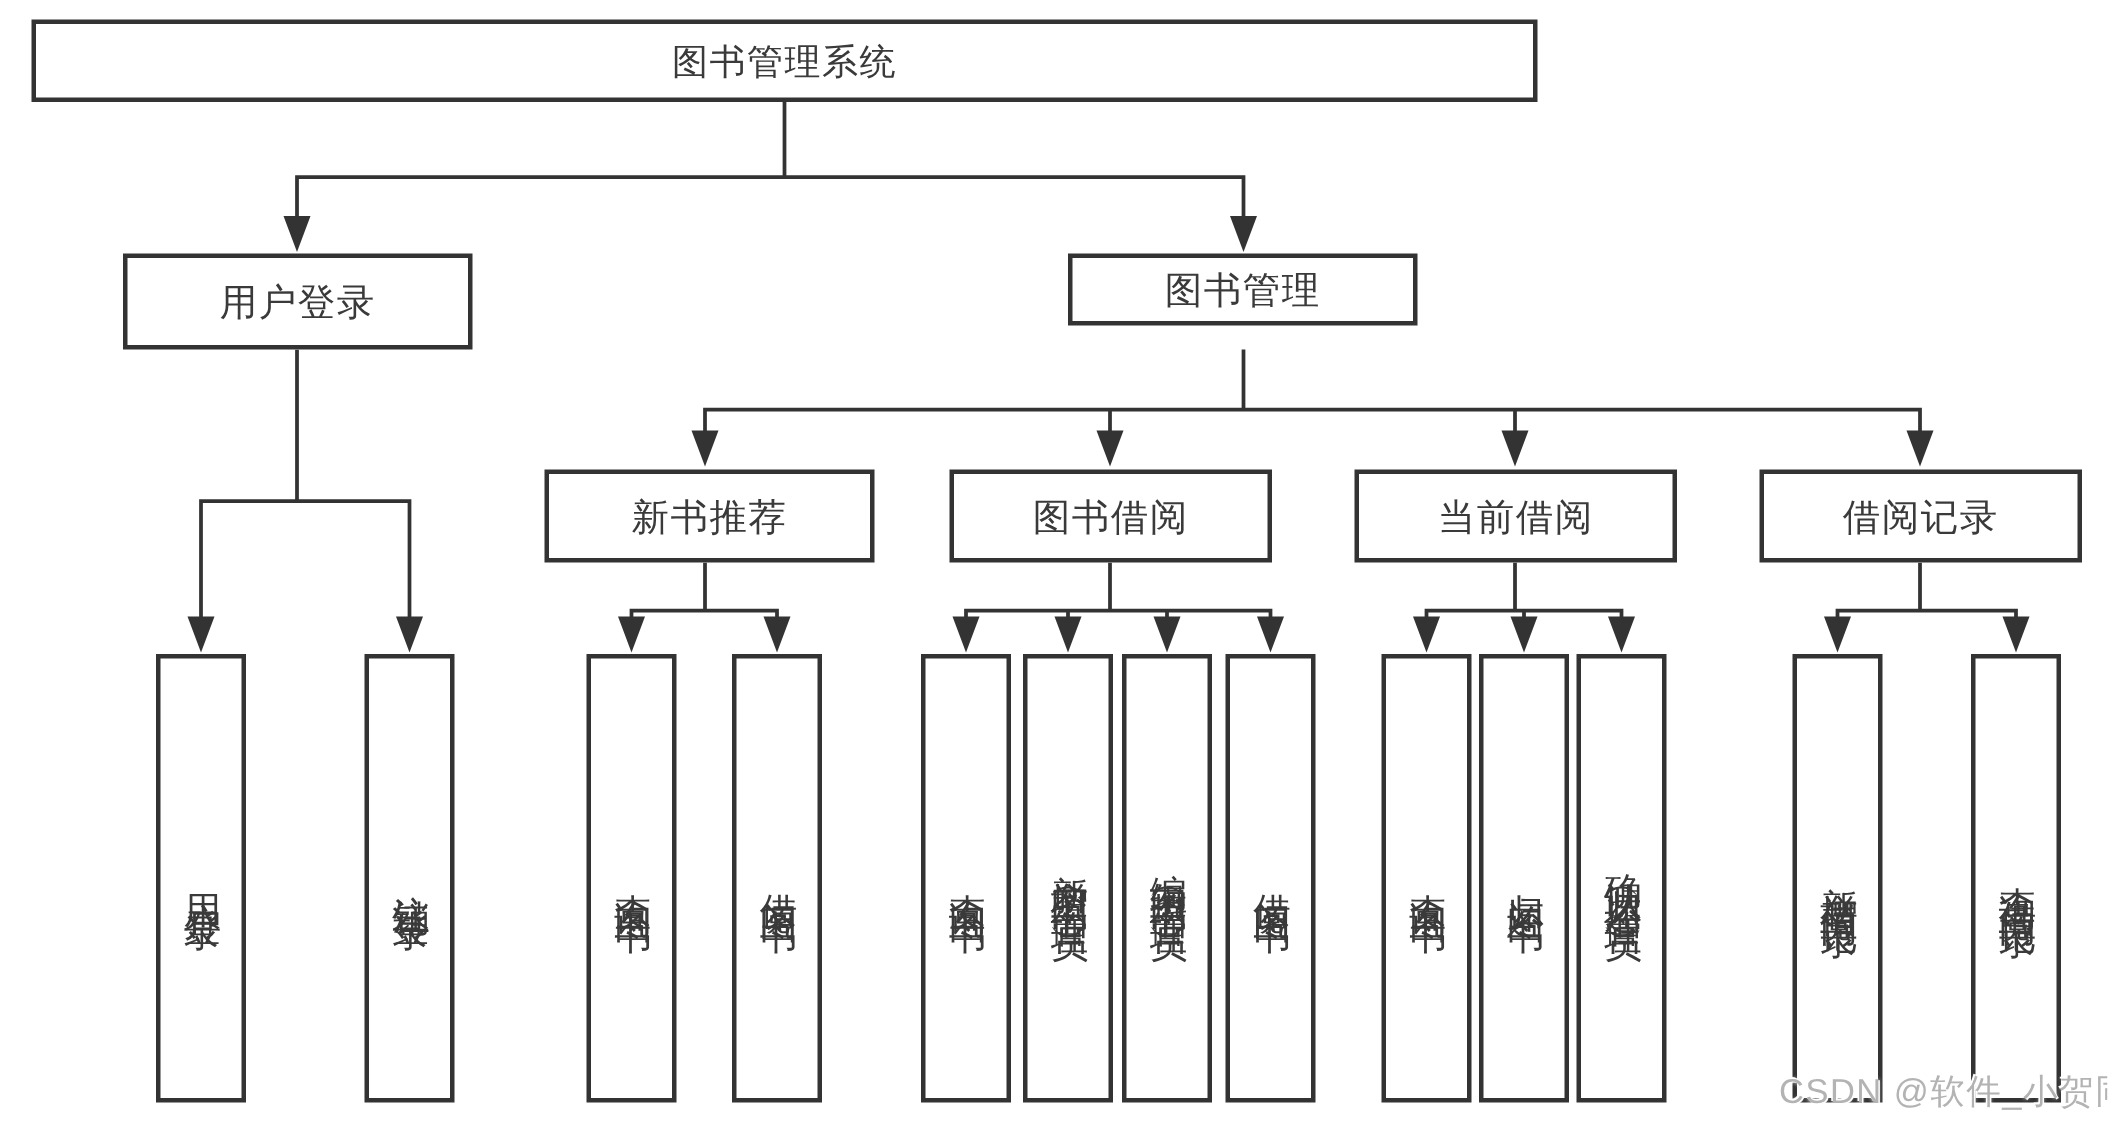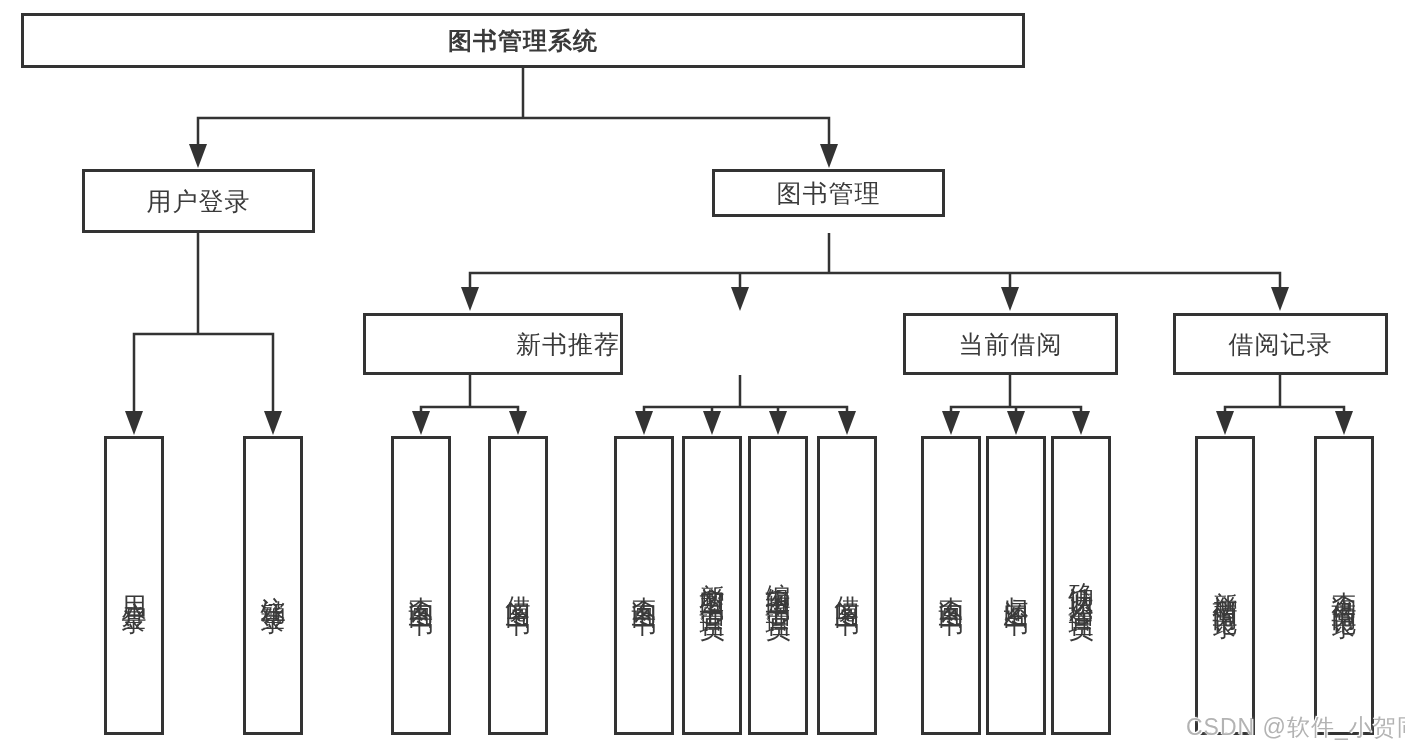--- a/index.html
+++ b/index.html
@@ -108,33 +108,36 @@
     </g>
 
     <g stroke="#333333" stroke-width="2.5" fill="none">
       <path d="M1280,375 V407 M1225,414 V407 H1344 V414"></path>
     </g>
     <g fill="#333333" stroke="none">
       <path d="M1216,411 L1234,411 L1225,435 Z M1335,411 L1353,411 L1344,435 Z"></path>
     </g>
   </svg>
 
-  <div class="node root h" style="left:21px; top:13px; width:1004px; height:55px;font-weight:bold;">
+  <div class="node root h" style="left:21px; top:13px; width:1004px; height:55px;">
     <span>图书管理系统</span>
   </div>
 
   <div class="node h" style="left:82px; top:169px; width:233px; height:64px;">
     <span>用户登录</span>
   </div>
   <div class="node h" style="left:712px; top:169px; width:233px; height:48px;">
     <span>图书管理</span>
   </div>
 
-  <div class="node h" style="left:363px; top:313px; width:260px; height:62px;justify-content:flex-end;">
+  <div class="node h" style="left:363px; top:313px; width:220px; height:62px;">
     <span>新书推荐</span>
+  </div>
+  <div class="node h" style="left:633px; top:313px; width:215px; height:62px;">
+    <span>图书借阅</span>
   </div>
   <div class="node h" style="left:903px; top:313px; width:215px; height:62px;">
     <span>当前借阅</span>
   </div>
   <div class="node h" style="left:1173px; top:313px; width:215px; height:62px;">
     <span>借阅记录</span>
   </div>
 
   <div class="node leaf" style="left:104px;">
     <span>用户登录</span>

